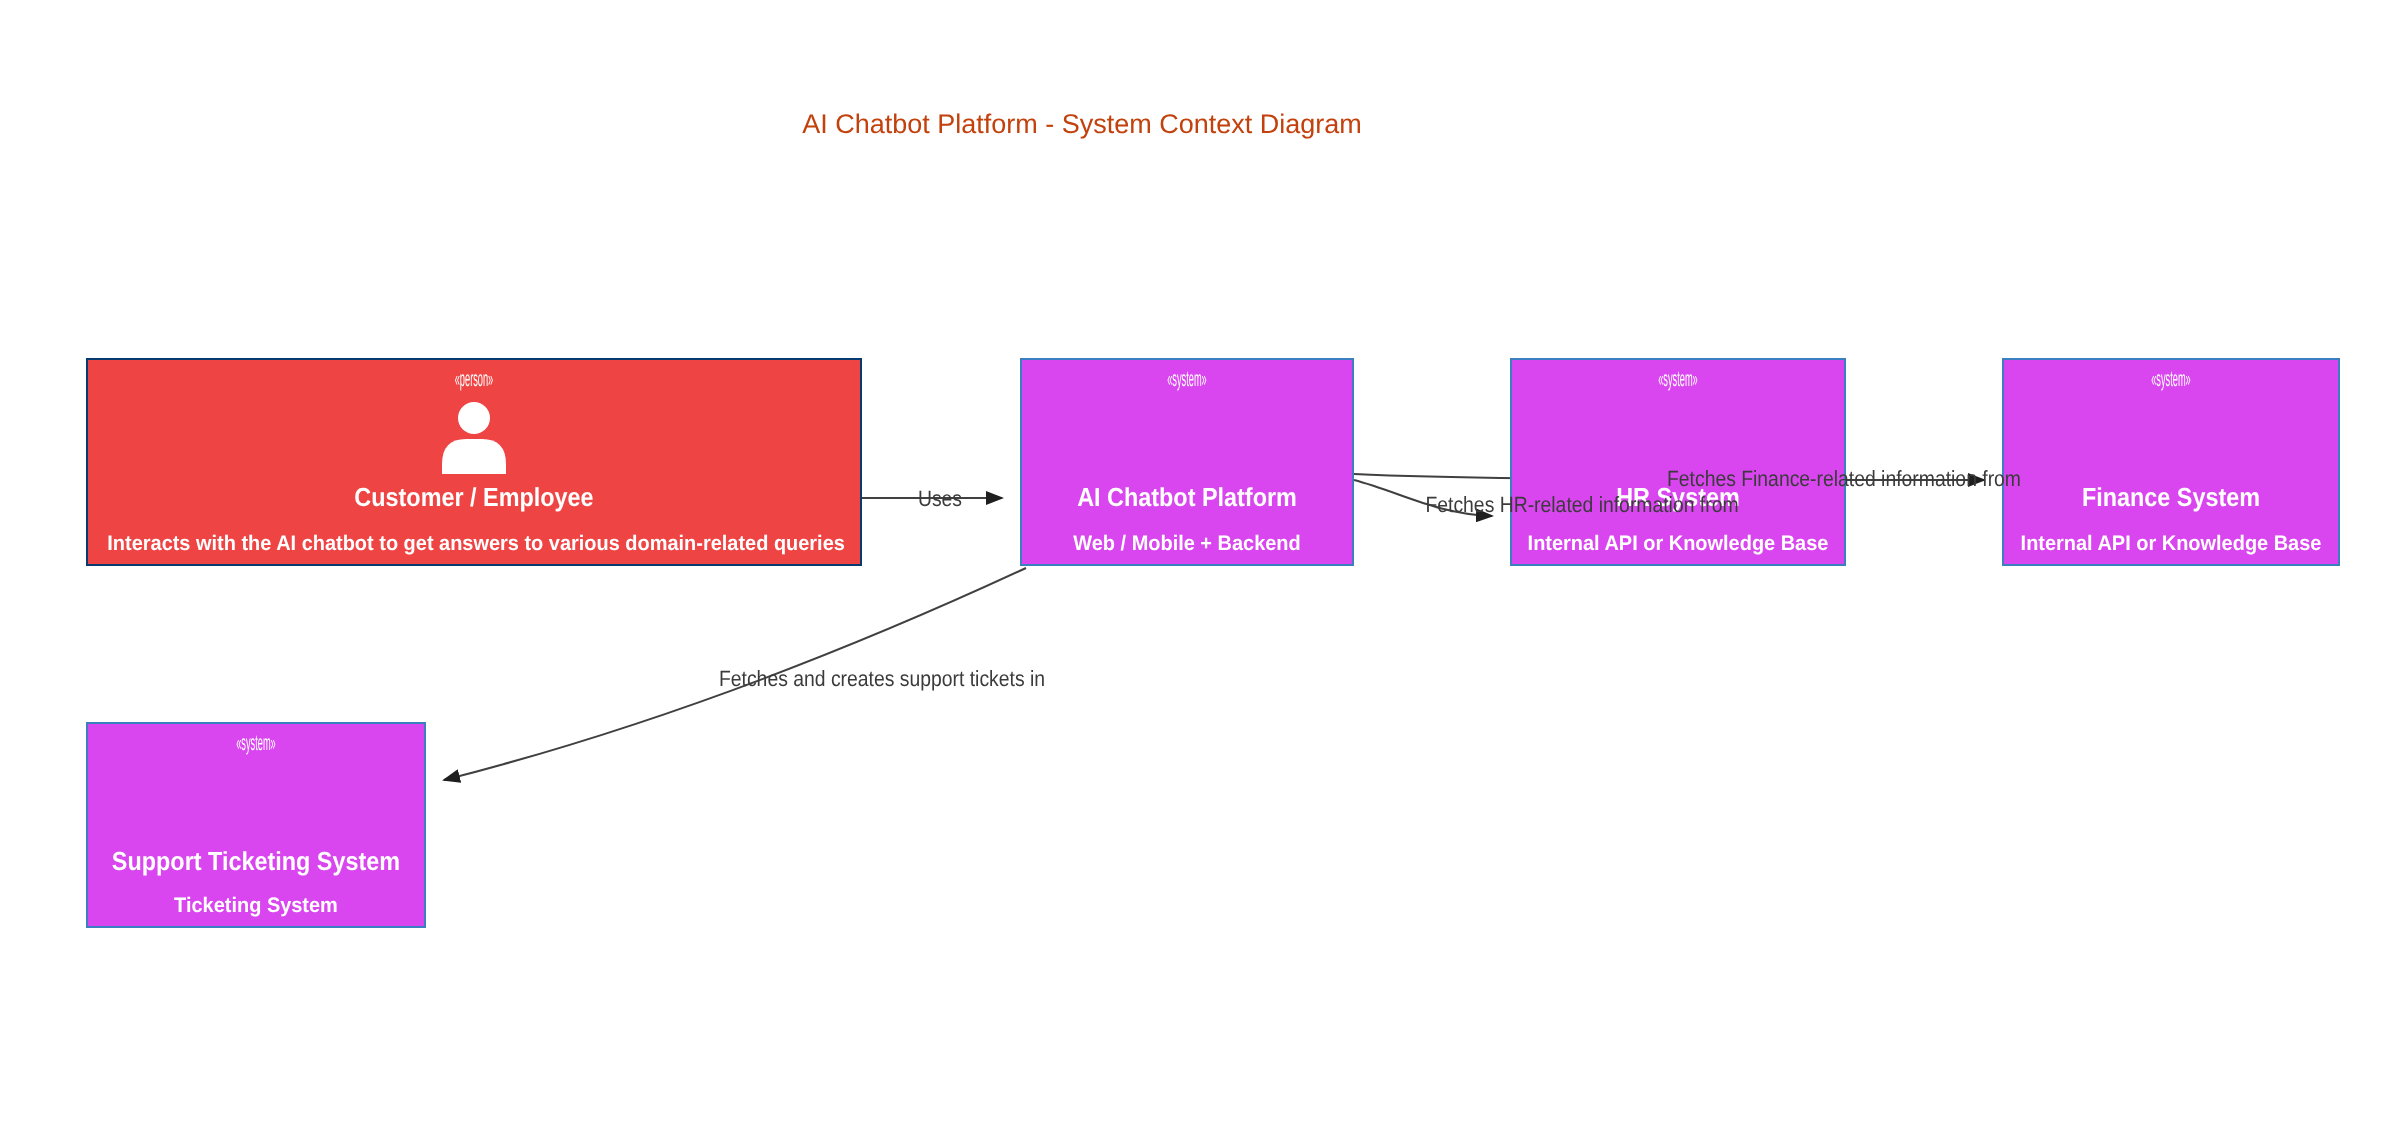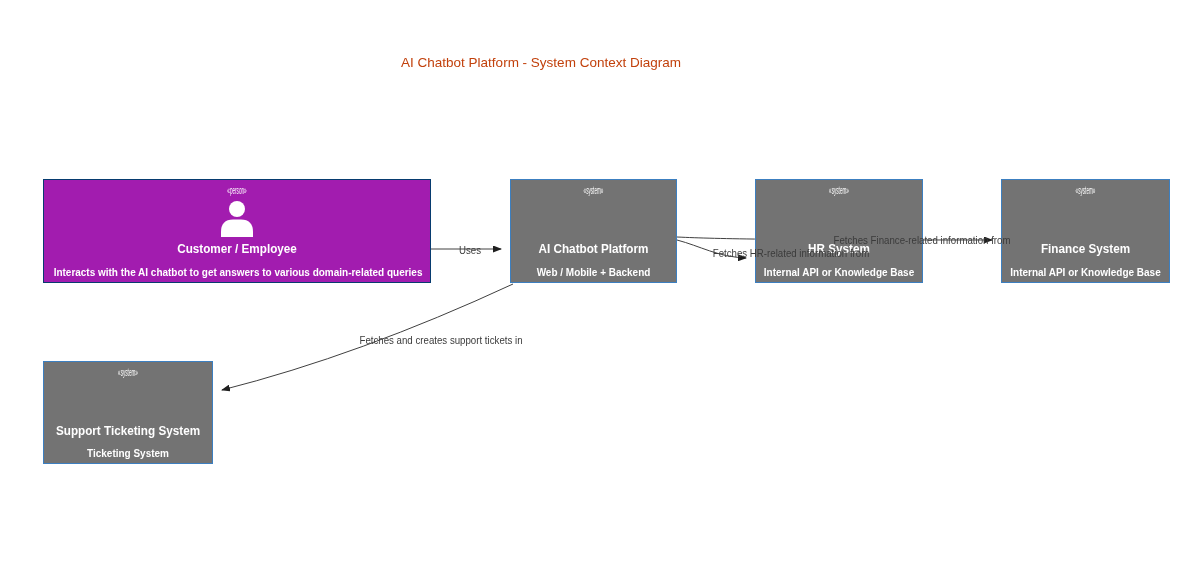--- a/index.html
+++ b/index.html
@@ -12,22 +12,22 @@
   }
   #diagram-title {
     position:absolute; left:541px; top:62px;
     transform:translate(-50%,-50%);
     font-size:13.5px; color:#c2410c; white-space:nowrap;
   }
   .node {
     position:absolute; color:#ffffff; text-align:center;
     box-sizing:border-box;
   }
-  .node.system { background:#737373; border:1px solid #3C7FC0; }
-  .node.person { background:#a21caf; border:1px solid #073B6F; }
+  .node.system { background:#d946ef; border:1px solid #3C7FC0; }
+  .node.person { background:#ef4444; border:1px solid #073B6F; }
   #node-customer { left:43px;  top:179px; width:388px; height:104px; }
   #node-chatbot  { left:510px; top:179px; width:167px; height:104px; }
   #node-hr       { left:755px; top:179px; width:168px; height:104px; }
   #node-finance  { left:1001px;top:179px; width:169px; height:104px; }
   #node-support  { left:43px;  top:361px; width:170px; height:103px; }
   .stereo {
     position:absolute; top:4px; left:0; right:0;
     font-size:11px; transform:scaleX(0.42); transform-origin:50% 50%;
     white-space:nowrap;
   }

